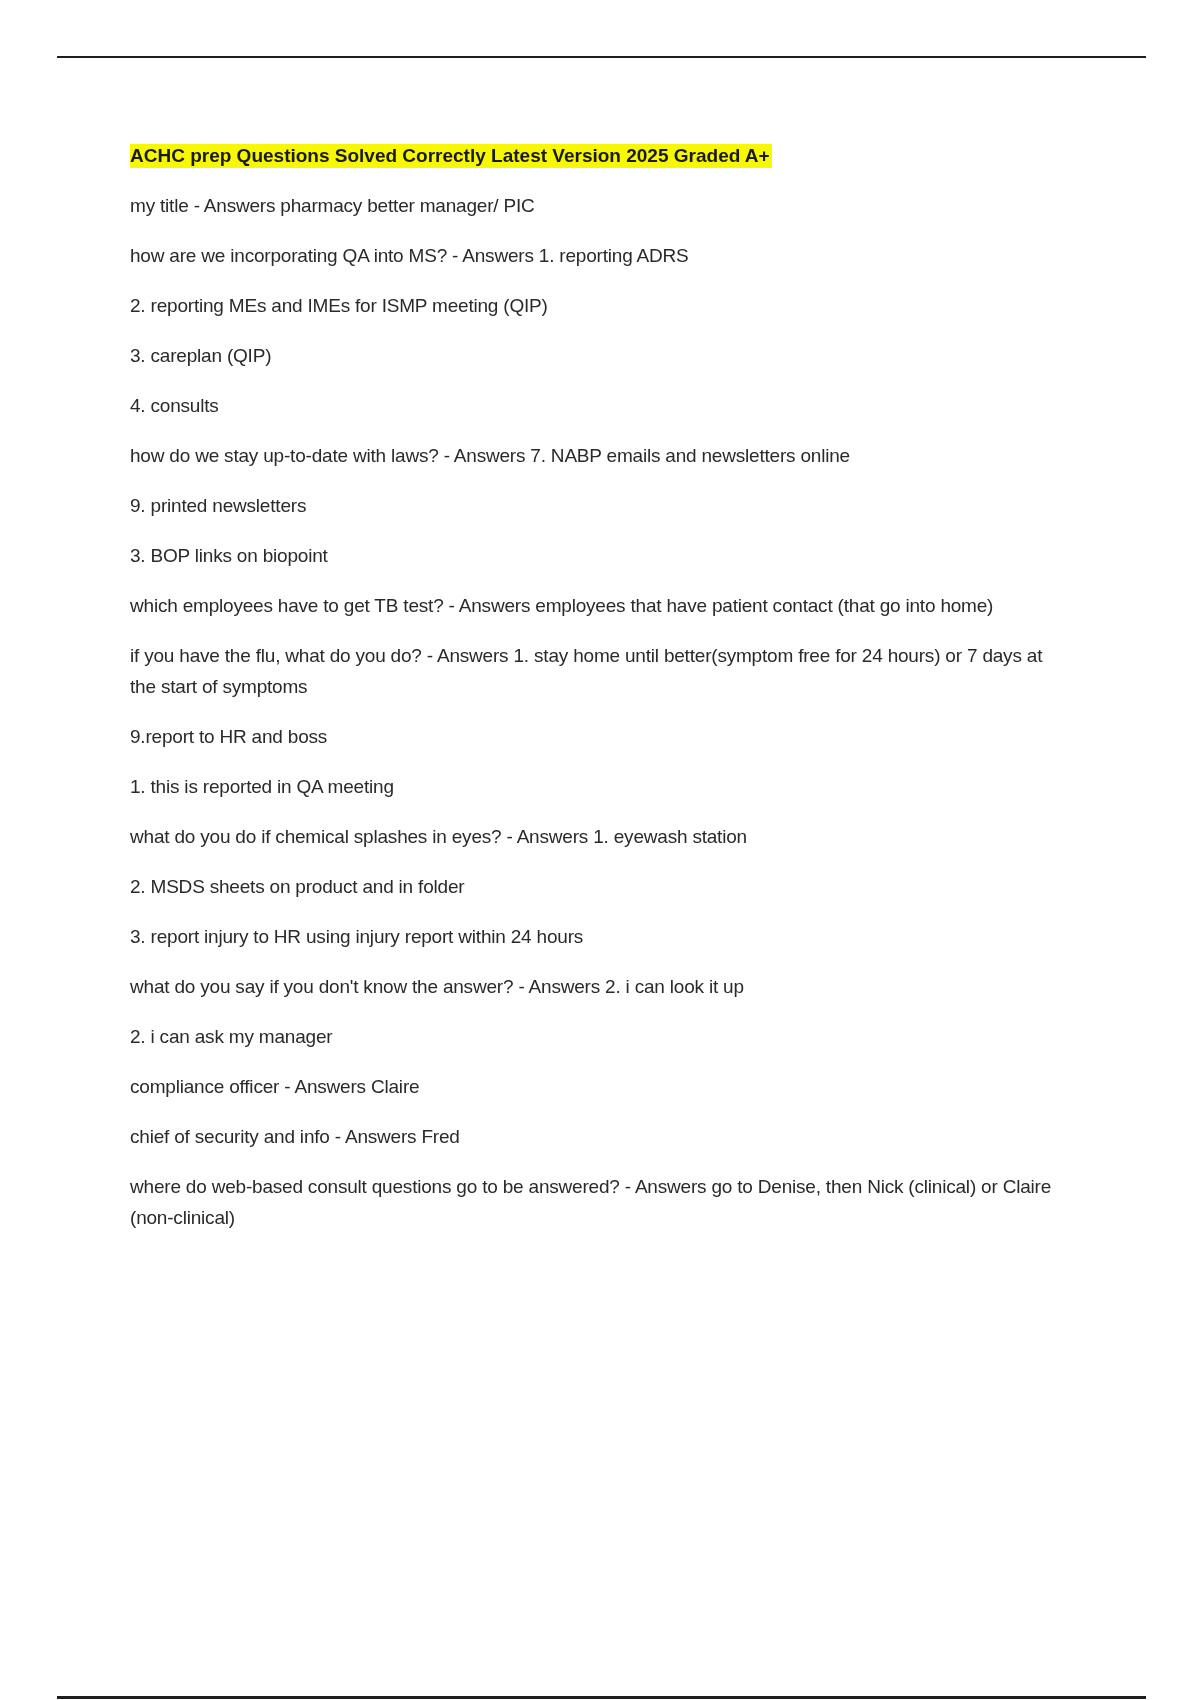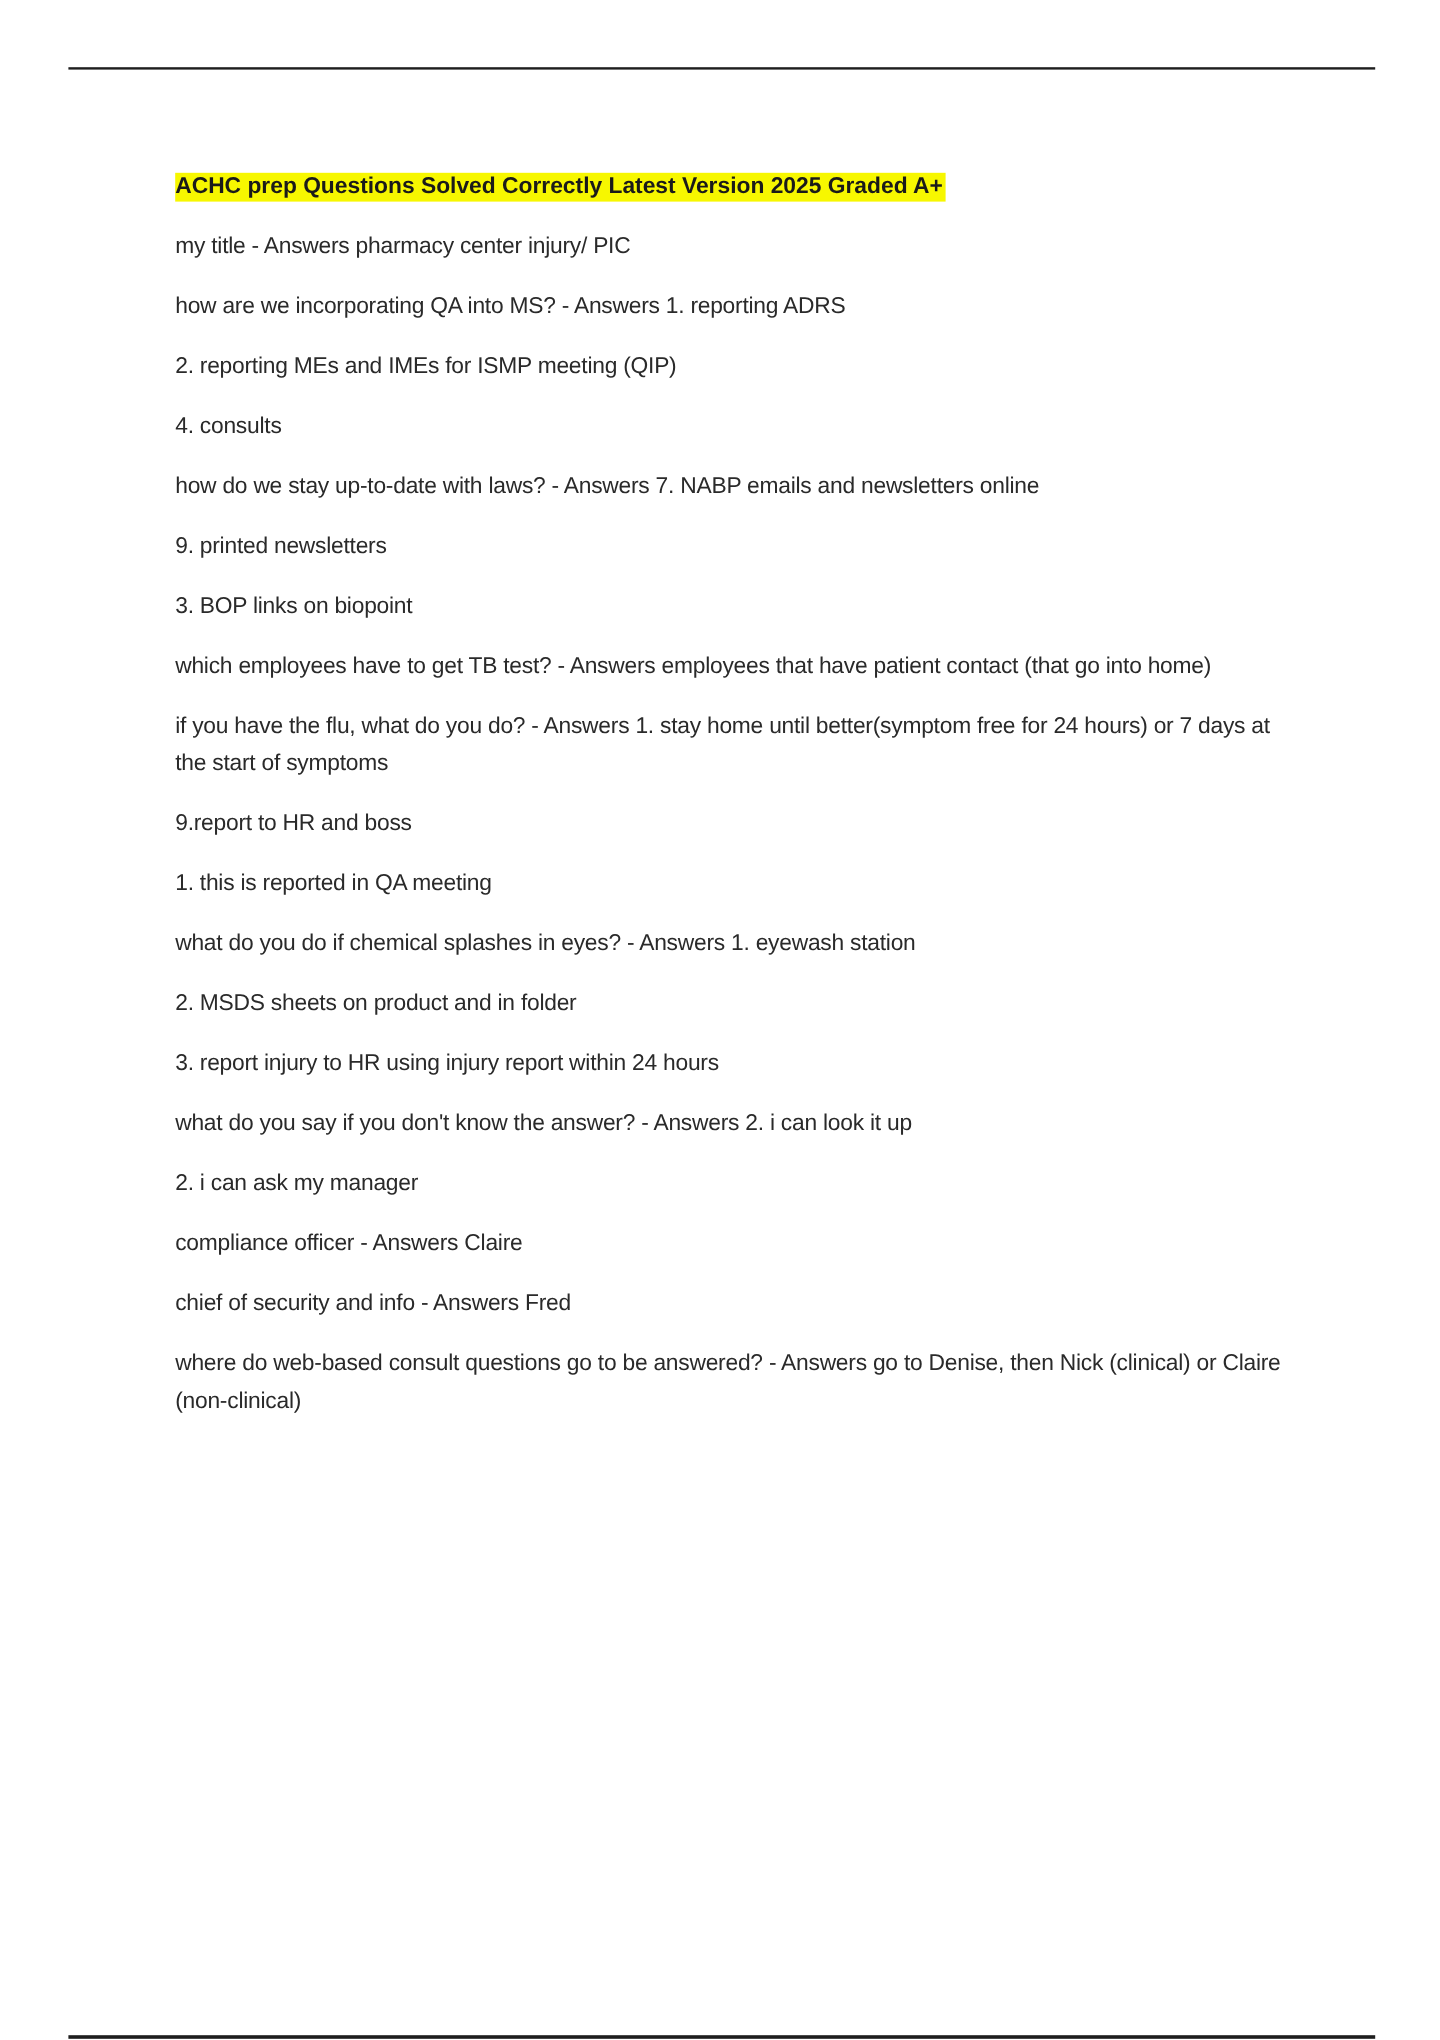--- a/index.html
+++ b/index.html
@@ -4,40 +4,41 @@
   <style>
     html, body { margin: 0; padding: 0; background: #ffffff; }
     body {
       width: 1200px; height: 1700px; position: relative; overflow: hidden;
       font-family: "Liberation Sans", "DejaVu Sans", sans-serif;
       color: #2a2a2a;
     }
     .rule { position: absolute; left: 57px; width: 1089px; background: #1e1e1e; }
     .rule.top { top: 56px; height: 2px; }
     .rule.bottom { top: 1696px; height: 3px; }
-    .content { position: absolute; left: 146px; top: 144px; width: 940px; }
+    .content { position: absolute; left: 130px; top: 144px; width: 940px; }
     .title {
       display: inline-block; background: #f7f700; font-weight: bold;
       font-size: 19px; line-height: 24px; padding: 0 2px 0 0; color: #1a1a1a;
       margin: 0 0 22px 0;
     }
     .para {
       font-size: 19px; line-height: 31px; margin: 0 0 19px 0; letter-spacing: -0.2px;
     }
   </style>
 </head>
 <body>
 
 <div class="rule top"></div>
 
 <div class="content">
   <div class="title">ACHC prep Questions Solved Correctly Latest Version 2025 Graded A+</div>
-  <p class="para">my title - Answers pharmacy center injury/ PIC</p>
+  <p class="para">my title - Answers pharmacy better manager/ PIC</p>
   <p class="para">how are we incorporating QA into MS? - Answers 1. reporting ADRS</p>
   <p class="para">2. reporting MEs and IMEs for ISMP meeting (QIP)</p>
+  <p class="para">3. careplan (QIP)</p>
   <p class="para">4. consults</p>
   <p class="para">how do we stay up-to-date with laws? - Answers 7. NABP emails and newsletters online</p>
   <p class="para">9. printed newsletters</p>
   <p class="para">3. BOP links on biopoint</p>
   <p class="para">which employees have to get TB test? - Answers employees that have patient contact (that go into home)</p>
   <p class="para">if you have the flu, what do you do? - Answers 1. stay home until better(symptom free for 24 hours) or 7 days at the start of symptoms</p>
   <p class="para">9.report to HR and boss</p>
   <p class="para">1. this is reported in QA meeting</p>
   <p class="para">what do you do if chemical splashes in eyes? - Answers 1. eyewash station</p>
   <p class="para">2. MSDS sheets on product and in folder</p>

